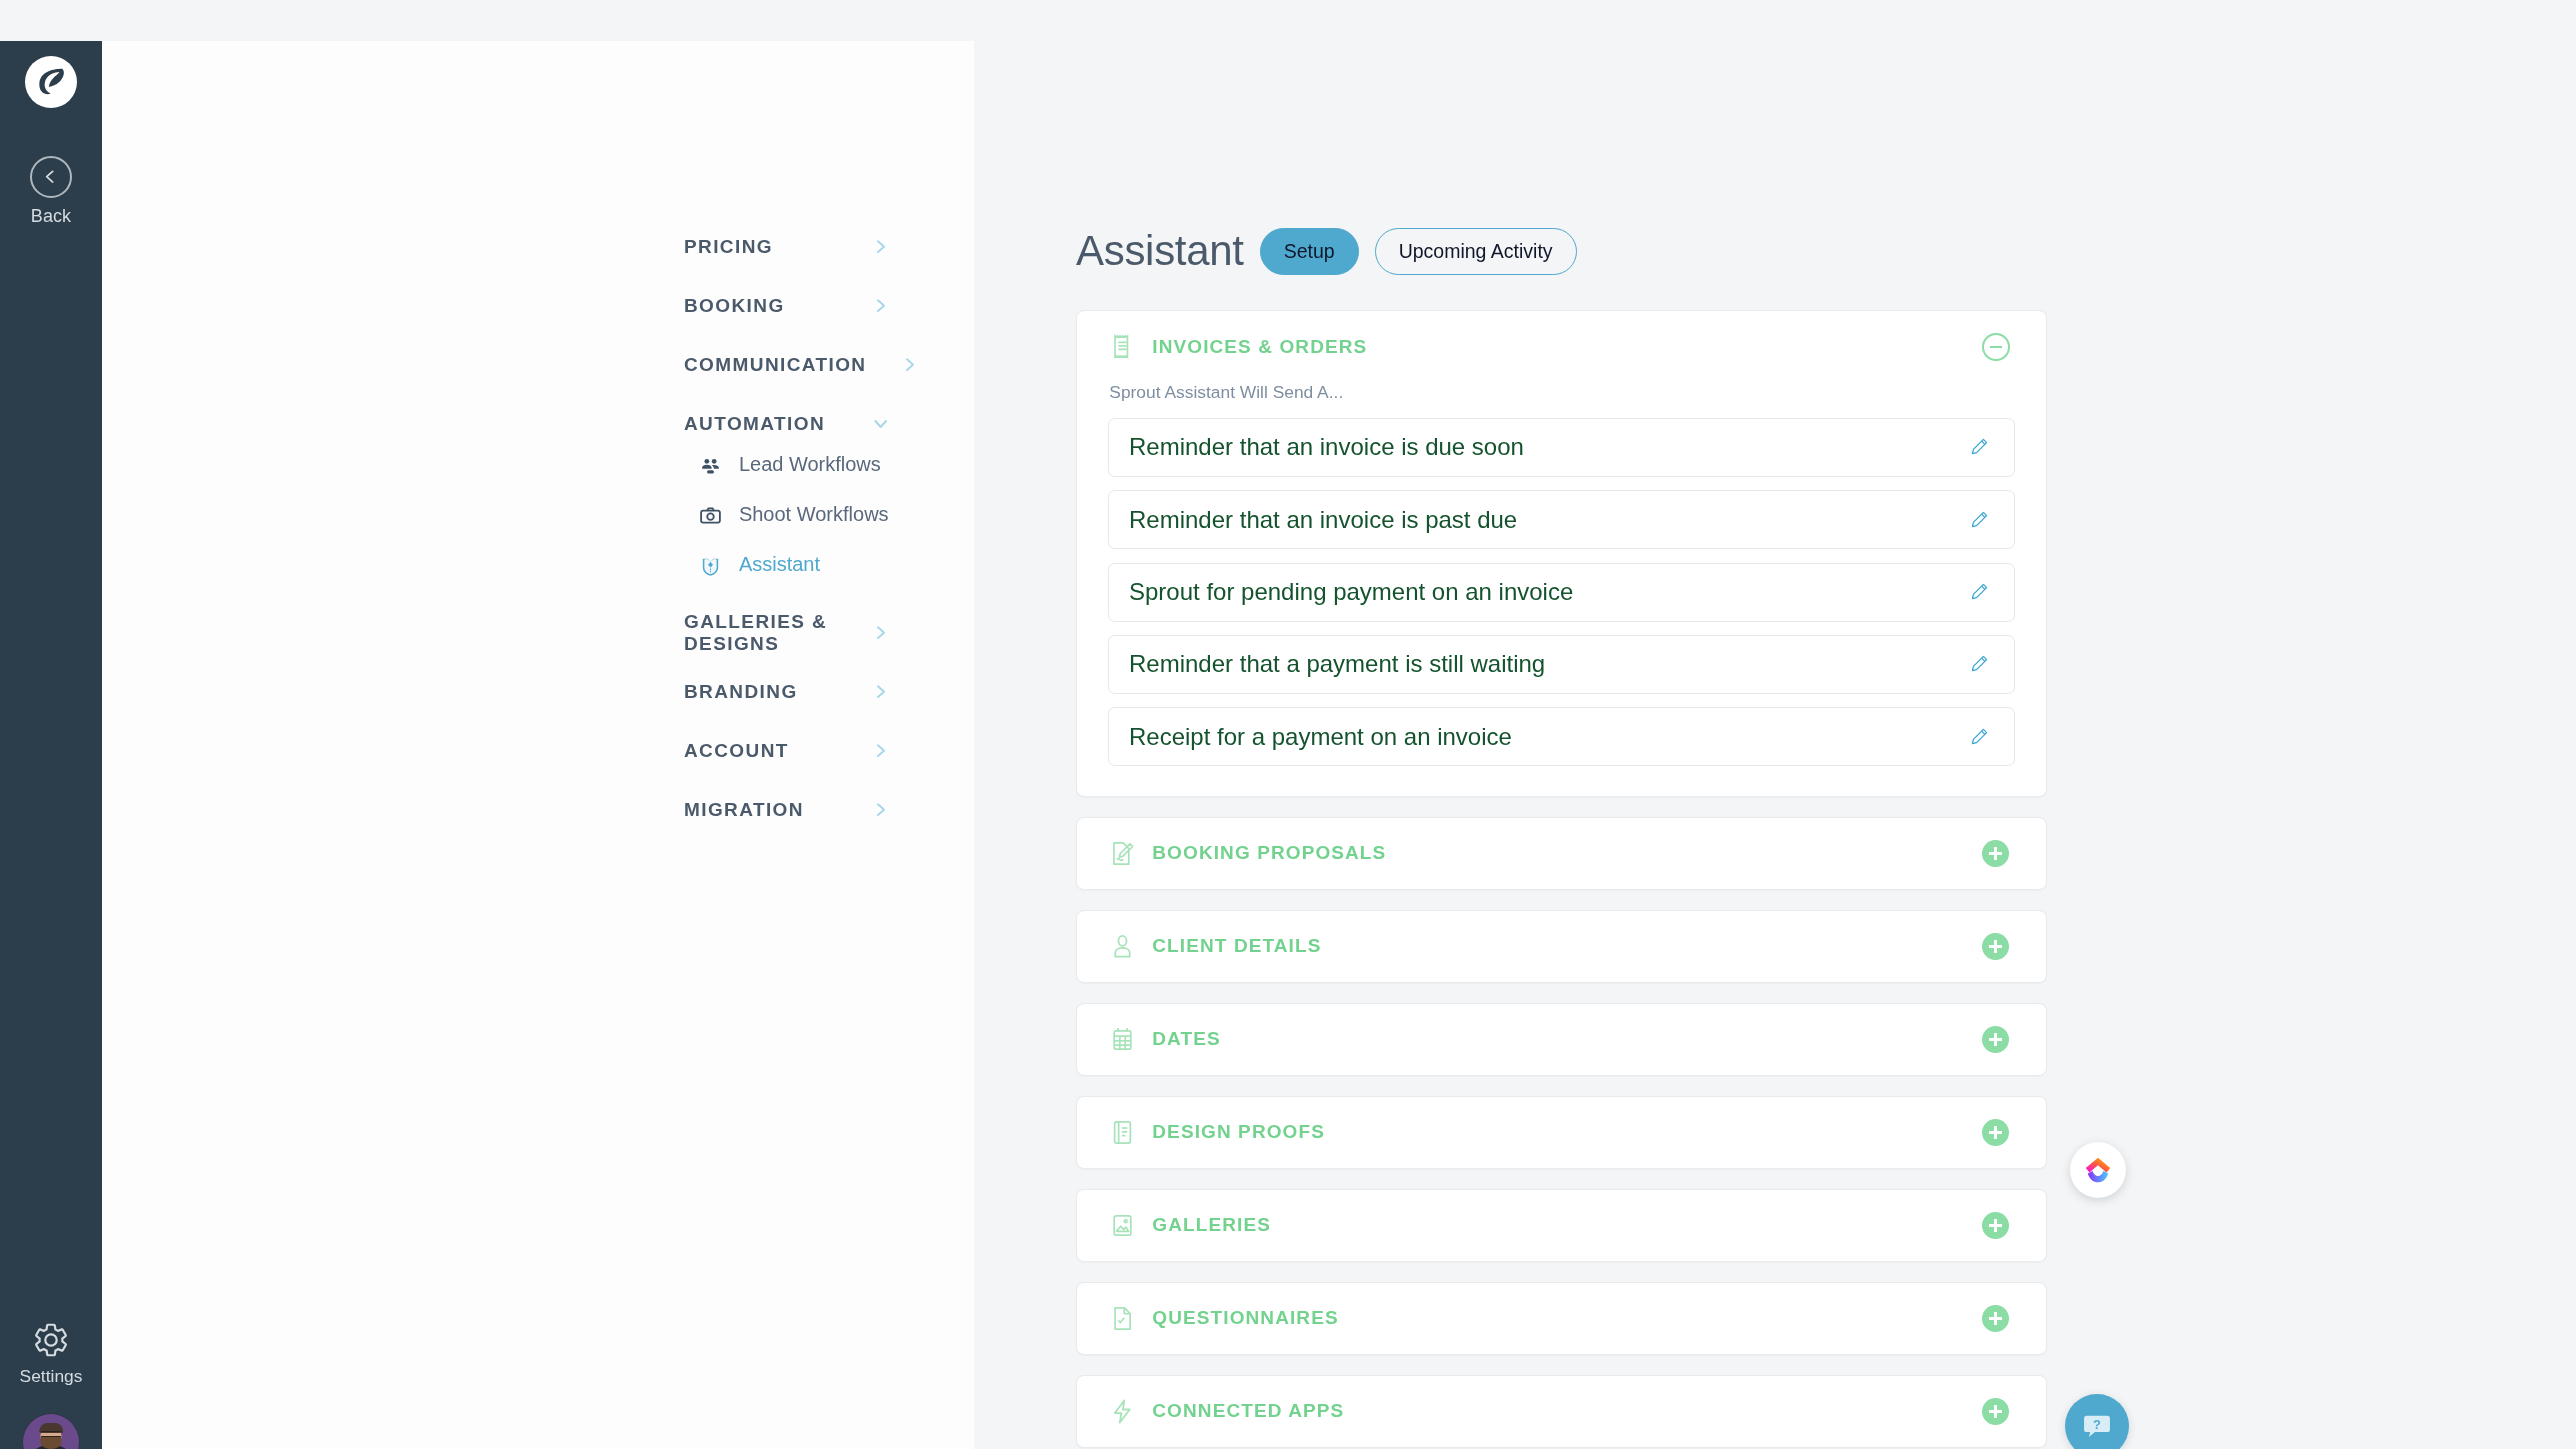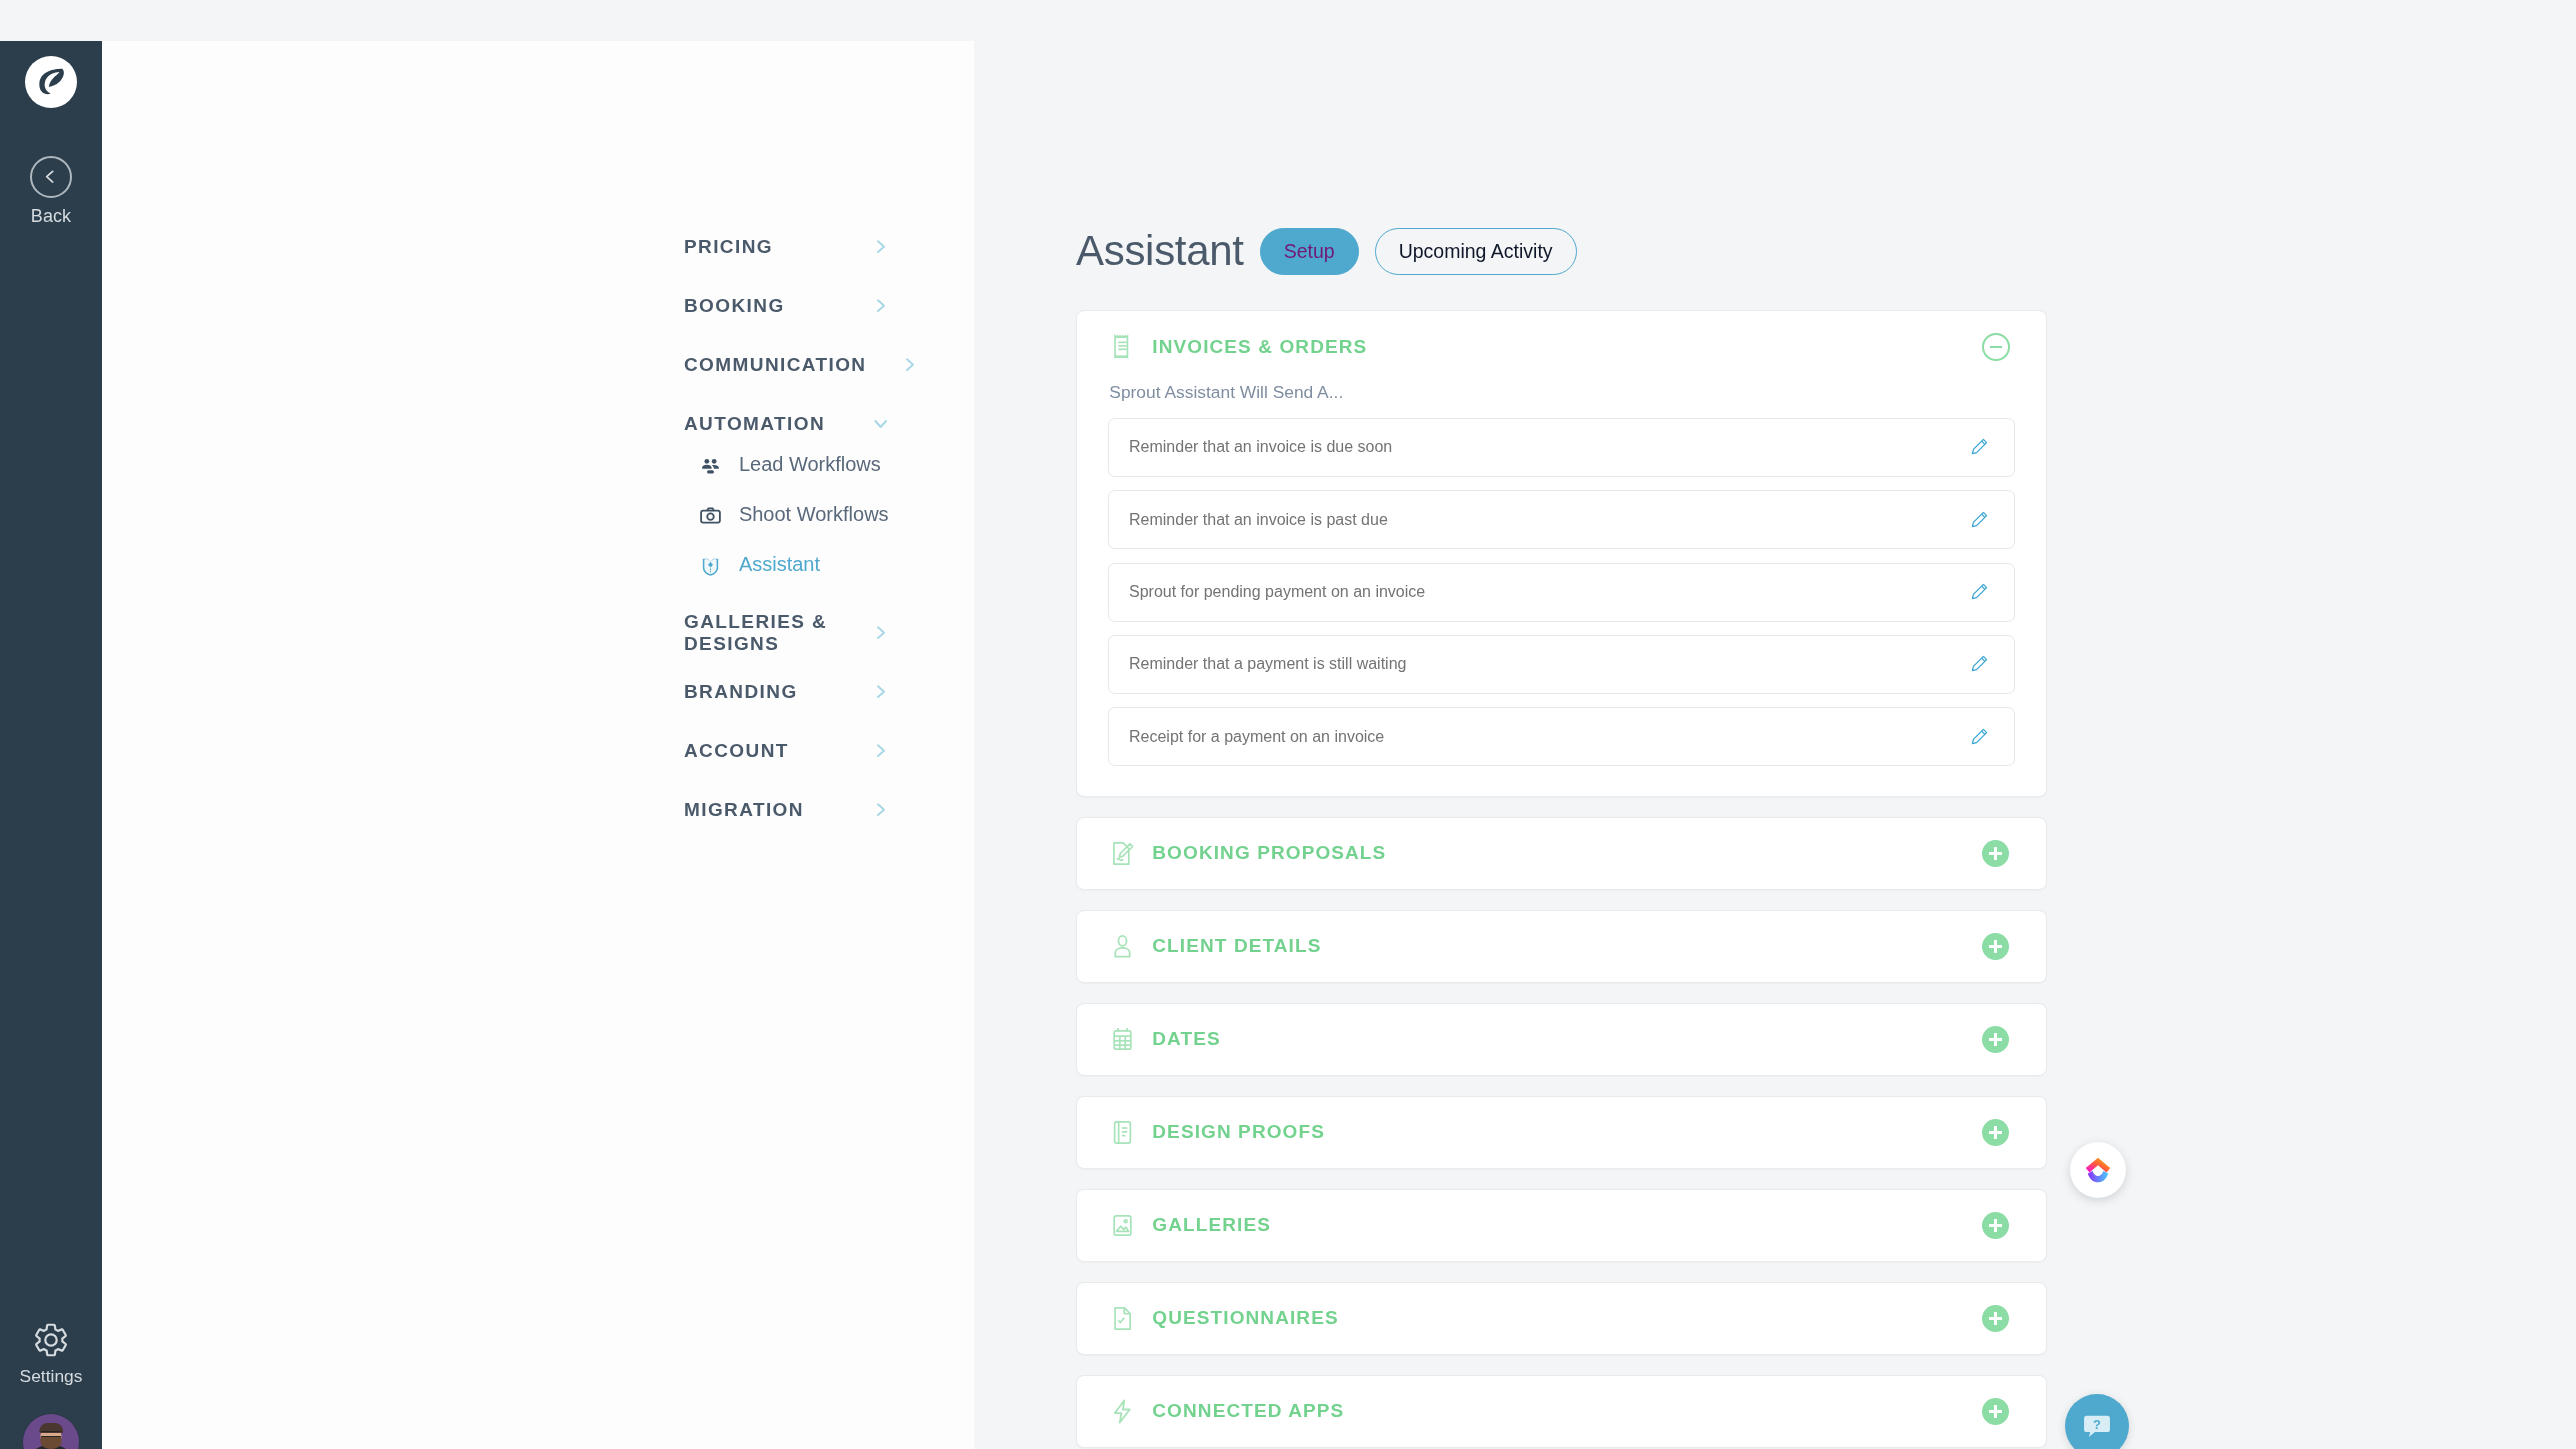--- a/index.html
+++ b/index.html
@@ -218,21 +218,21 @@
     font-size: 19.5px;
     height: 47px;
     display: inline-flex;
     align-items: center;
     padding: 0 23px;
     cursor: pointer;
     white-space: nowrap;
   }
   .tab-active {
     background: #4FA8CE;
-    color: #701a75;
+    color: #0f172a;
     border: 1.3px solid #4FA8CE;
   }
   .tab-inactive {
     background: transparent;
     color: #0f172a;
     border: 1.3px solid #4FA8CE;
   }
 
   .cards {
     padding-left: 102px;
@@ -330,22 +330,22 @@
     display: flex;
     align-items: center;
     justify-content: space-between;
     padding: 0 21.5px 0 20px;
     margin-bottom: 13.4px;
     background: #FFFFFF;
     cursor: pointer;
   }
   .row:last-child { margin-bottom: 0; }
   .row-label {
-    color: #737373;
-    font-size: 16px;
+    color: #14532d;
+    font-size: 24px;
   }
   .row-edit {
     width: 27px; height: 27px;
     display: flex; align-items: center; justify-content: center;
     cursor: pointer;
   }
 
   
   .float-clickup {
     position: absolute;

